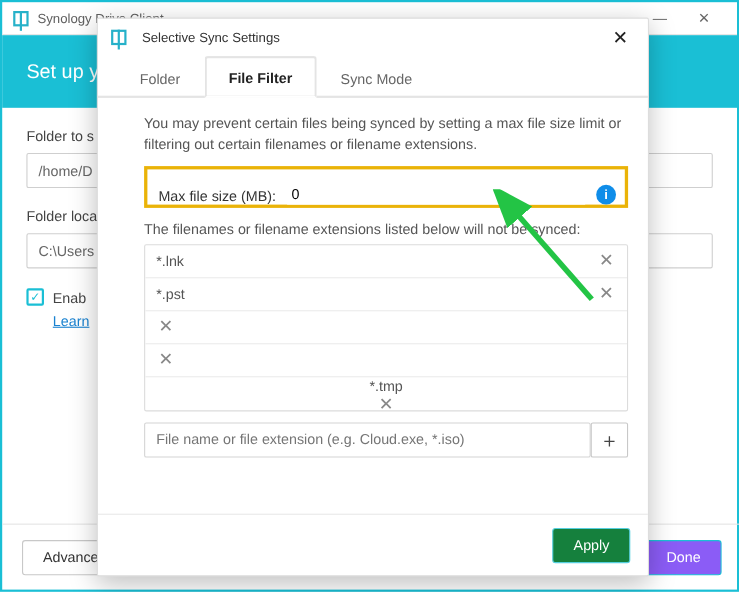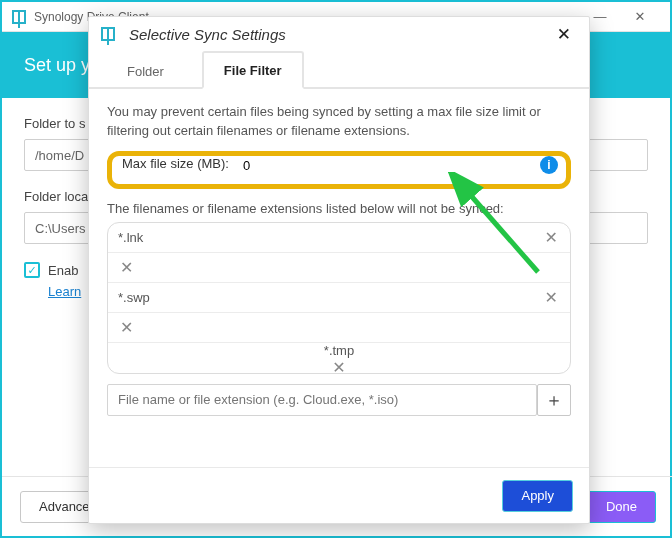--- a/index.html
+++ b/index.html
@@ -43,72 +43,72 @@
     position: absolute; bottom: 0; left: 0; width: 672px; height: 60px;
     border-top: 1px solid #e4e4e4; display: flex; align-items: center;
     padding: 0 18px; gap: 10px;
   }
   .btn {
     height: 32px; padding: 0 18px; border: 1px solid #c8c8c8; border-radius: 3px;
     background: #fff; display: inline-flex; align-items: center; justify-content: center;
     font-size: 13px; color: #333;
   }
   .btn.primary { background: #8b5cf6; border-color: #1abfd5; color: #fff; }
-  .btn.primary.light { background: #1d4ed8; border-color: #55cfde; }
+  .btn.primary.light { background: #15803d; border-color: #55cfde; }
 
   
   .modal-overlay {
     position: absolute; top: 0; left: 0; width: 672px; height: 538px; z-index: 10;
   }
   .modal {
     position: absolute; top: 16px; left: 88px; width: 502px; height: 508px;
     background: #fff; border: 1px solid #ddd; border-radius: 2px;
     box-shadow: 0 6px 24px rgba(0,0,0,0.25);
     display: flex; flex-direction: column;
   }
   .modal-titlebar {
     height: 34px; display: flex; align-items: center; padding: 0 12px;
   }
-  .modal-title { font-size: 15px; margin-left: 6px; font-style: italic; }
+  .modal-title { font-size: 12px; margin-left: 6px; }
   .modal-titlebar .spacer { flex: 1; }
   .close-x { font-size: 17px; color: #222; padding: 2px 6px; }
 
   .tabs {
     display: flex; border-bottom: 2px solid #e4e4e4; padding: 0 16px; height: 38px;
   }
   .tab {
     padding: 0 20px; display: flex; align-items: center; color: #666;
     border: 2px solid transparent; border-bottom: none; margin-bottom: -2px;
   }
   .tab.active {
     border-color: #e4e4e4; border-bottom: 2px solid #fff; color: #222; font-weight: 600;
-    border-top-left-radius: 3px; border-top-right-radius: 3px; margin-left: 16px;
-  }
-
-  .modal-body { flex: 1; padding: 14px 18px 0 18px; overflow: hidden; }
+    border-top-left-radius: 3px; border-top-right-radius: 3px;
+  }
+
+  .modal-body { flex: 1; padding: 14px 18px 0 18px; overflow: hidden; margin-left: 24px; }
   .desc { color: #555; line-height: 1.45; margin-bottom: 10px; }
 
   .maxrow {
-    border: 5px solid #eab308; border-radius: 12px; height: 38px;
-    display: flex; align-items: flex-start; padding: 0 8px 0 10px; gap: 10px;
+    border: 3px solid #eab308; border-radius: 0; height: 38px;
+    display: flex; align-items: flex-end; padding: 0 8px 0 10px; gap: 10px;
     margin-bottom: 12px;
   }
   .maxrow .lbl { white-space: nowrap; }
   .maxrow input {
     flex: 1; border: none; outline: none; font-size: 13px; padding: 2px 4px;
   }
   .info-i {
     width: 18px; height: 18px; border-radius: 50%; background: #0f8de9; color: #fff;
     font-weight: bold; font-size: 12px; display: flex; align-items: center; justify-content: center;
   }
 
   .sub-desc { color: #555; margin-bottom: 6px; }
 
   .list {
-    border: 1px solid #dcdcdc; border-radius: 12px; overflow: hidden;
+    border: 1px solid #dcdcdc; border-radius: 2px; overflow: hidden;
   }
   .list-row {
     display: flex; align-items: center; height: 30px; padding: 0 10px;
     border-bottom: 1px solid #ececec;
   }
   .list-row:last-child { border-bottom: none; flex-direction: column; }
   .list-row .name { flex: 1; color: #555; }
   .list-row .x { color: #888; font-size: 16px; padding: 0 2px; }
 
   .add-row { display: flex; gap: 0; margin-top: 10px; }
@@ -171,43 +171,44 @@
     <div class="modal-titlebar">
       <span class="app-icon"></span>
       <span class="modal-title">Selective Sync Settings</span>
       <span class="spacer"></span>
       <span class="close-x">✕</span>
     </div>
 
     <div class="tabs">
       <div class="tab">Folder</div>
       <div class="tab active">File Filter</div>
+      <div class="tab">Sync Mode</div>
     </div>
 
     <div class="modal-body">
       <div class="desc">You may prevent certain files being synced by setting a max file size limit or filtering out certain filenames or filename extensions.</div>
 
       <div class="maxrow">
         <span class="lbl">Max file size (MB):</span>
         <input type="text" value="0" style="">
         <span class="info-i">i</span>
       </div>
 
       <div class="sub-desc">The filenames or filename extensions listed below will not be synced:</div>
 
       <div class="list">
         <div class="list-row">
           <span class="name">*.lnk</span>
           <span class="x">✕</span>
         </div>
         <div class="list-row">
-          <span class="x">✕</span>
-        </div>
-        <div class="list-row">
-          <span class="name">*.swp</span>
+          <span class="name">*.pst</span>
+          <span class="x">✕</span>
+        </div>
+        <div class="list-row">
           <span class="x">✕</span>
         </div>
         <div class="list-row">
           <span class="x">✕</span>
         </div>
         <div class="list-row">
           <span class="name">*.tmp</span>
           <span class="x">✕</span>
         </div>
       </div>

